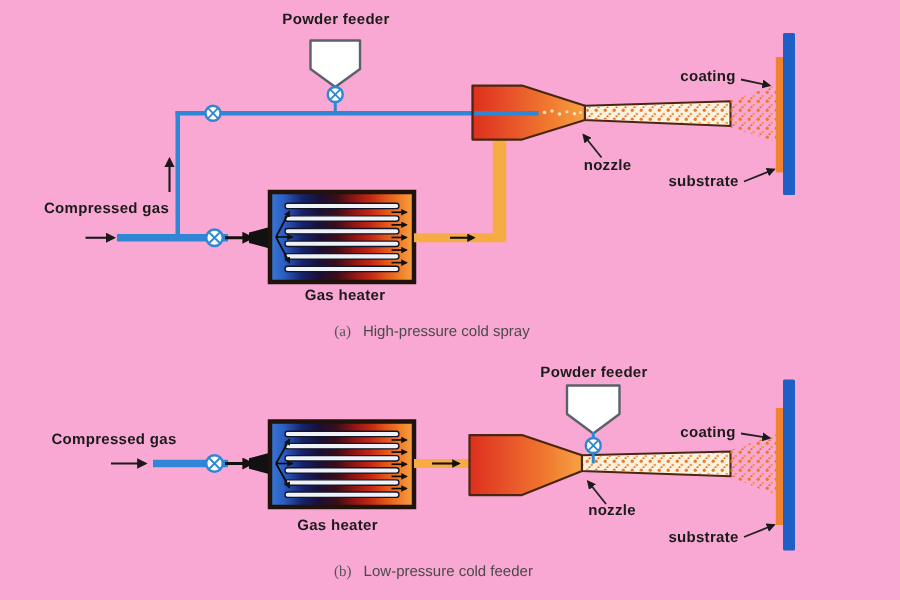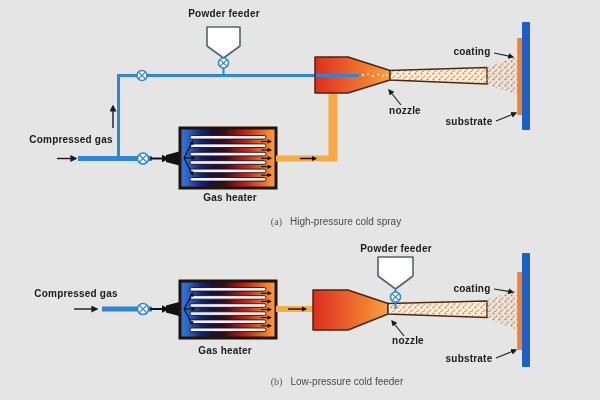--- a/index.html
+++ b/index.html
@@ -1,22 +1,22 @@
 <!DOCTYPE html>
 <html><head>
 <meta charset="utf-8">
 <style>
   html,body{margin:0;padding:0;background:#ffffff;}
-  .stage{position:relative;width:600px;height:400px;background:#e5e5e5;overflow:hidden;
+  .stage{position:relative;width:600px;height:400px;background:#f9a8d4;overflow:hidden;
          font-family:"Liberation Sans",sans-serif;}
   .stage svg{position:absolute;left:0;top:0;}
   .lbl{position:absolute;transform:translateX(-50%);font-size:10px;font-weight:bold;
        color:#1b1b1b;white-space:nowrap;letter-spacing:.2px;line-height:1;}
   .caption{position:absolute;transform:translateX(-50%);font-size:10px;color:#4a4a4a;
-           white-space:nowrap;line-height:1;margin-left:48px;}
+           white-space:nowrap;line-height:1;}
   .caption .mark{font-family:"Liberation Serif",serif;color:#555;margin-right:8px;}
 </style>
 </head>
 <body>
 
 <div class="stage">
 
 <svg width="600" height="400" viewBox="0 0 600 400">
   <defs>
     <linearGradient id="heatGrad" x1="0" y1="0" x2="1" y2="0">

